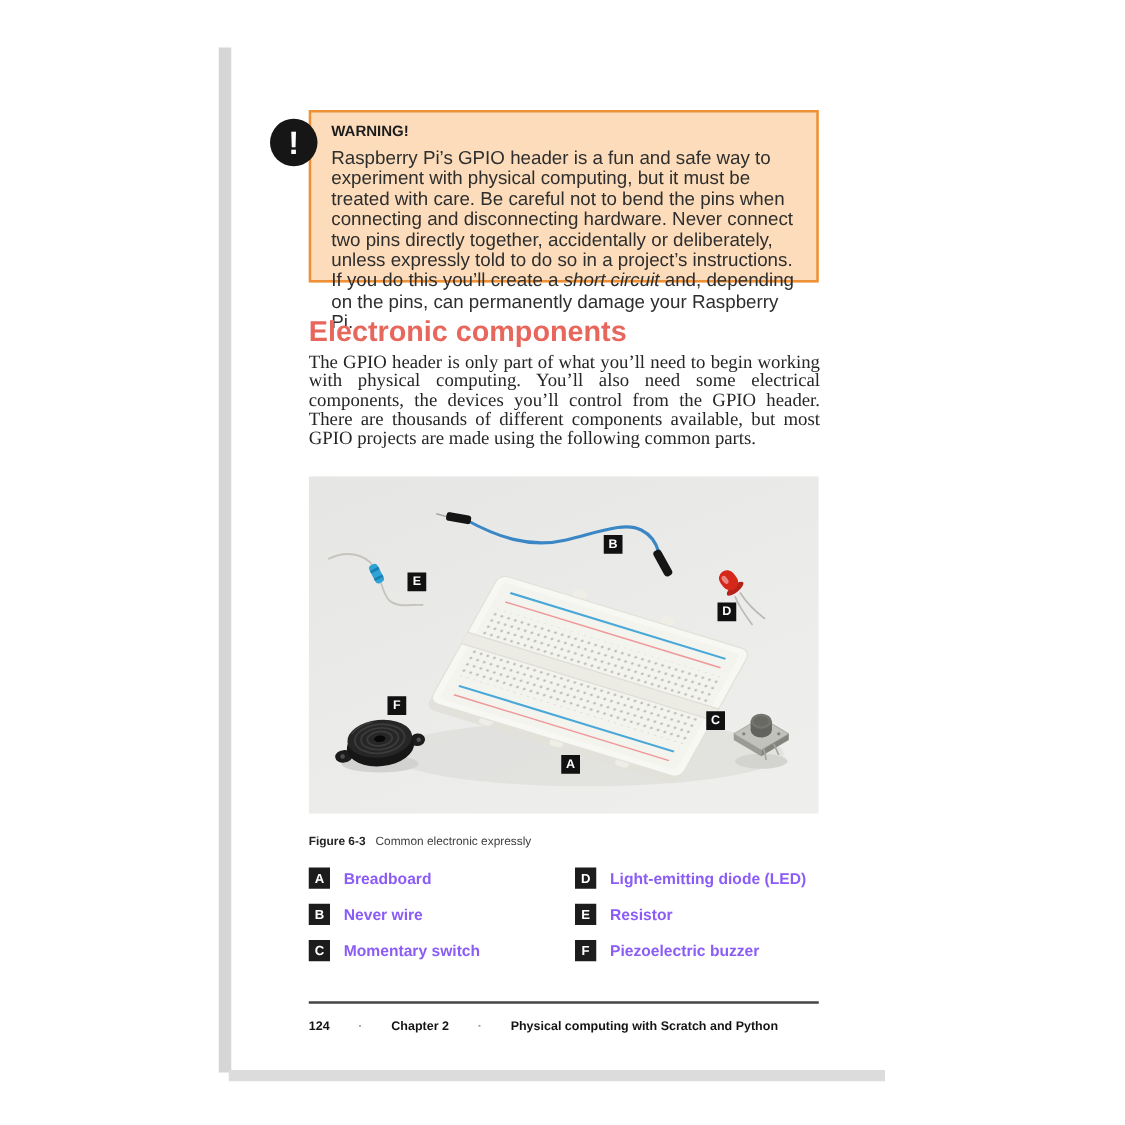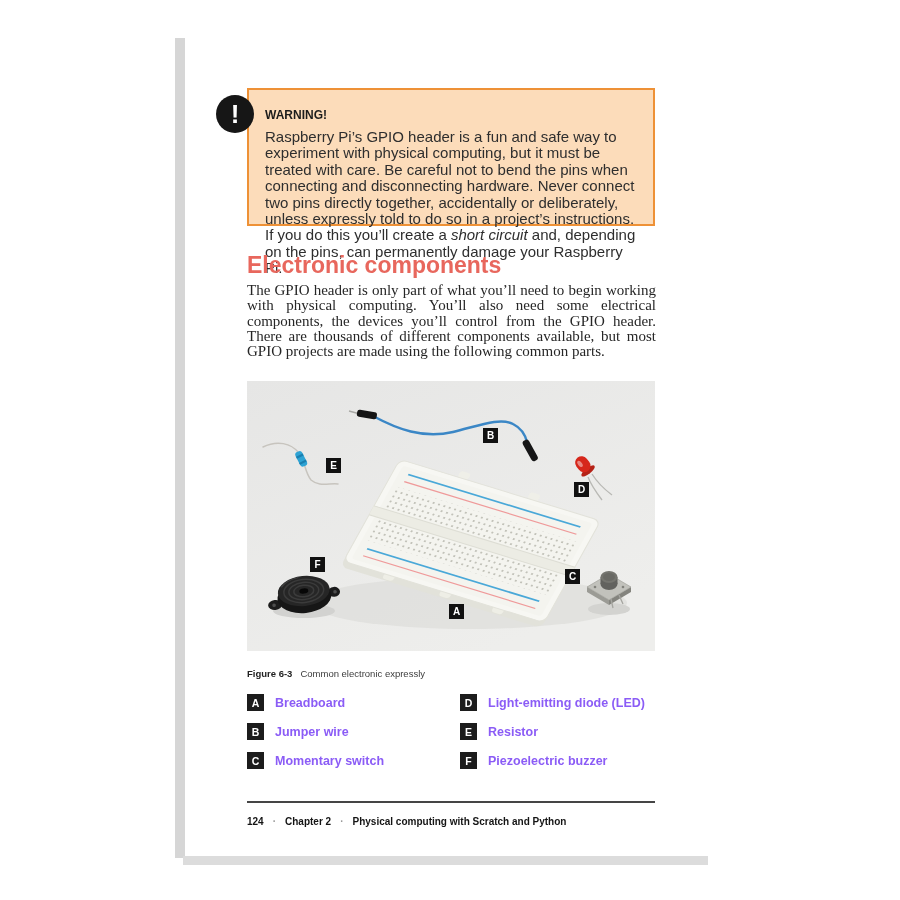--- a/index.html
+++ b/index.html
@@ -6,21 +6,21 @@
   html,body { width:900px; height:900px; background:#ffffff; overflow:hidden;
               font-family:"Liberation Sans", sans-serif; }
   .abs { position:absolute; }
 
   
   .spine { left:175px; top:38px; width:10px; height:820px; background:#d6d6d6; }
   .bottom-shadow { left:183px; top:856px; width:525px; height:9px; background:#dcdcdc; }
 
   
   .warning-box { left:247px; top:88px; width:408px; height:138px;
-    background:#fcdcba; border:2px solid #ee9136; padding:18px 14px 10px 16px; }
+    background:#fcdcba; border:2px solid #ee9136; padding:8px 14px 10px 16px; }
   .warning-title { font-size:12px; font-weight:bold; color:#1c1c1c; margin-bottom:7px; }
   .warning-body { font-size:15px; line-height:16.4px; color:#2e2e2e; width:378px; }
   .warn-icon { left:216px; top:95px; width:38px; height:38px; border-radius:50%;
     background:#161616; color:#ffffff; display:flex; align-items:center; justify-content:center;
     font-weight:bold; font-size:26px; line-height:1; }
 
   
   .section-heading { left:247px; top:252px; font-size:23px; font-weight:bold; color:#e8675d; }
   .section-paragraph { left:247px; top:283px; width:409px; font-family:"Liberation Serif", serif;
     font-size:15px; line-height:15.3px; color:#262626; text-align:justify; }
@@ -39,21 +39,21 @@
   
   .legend-item { position:absolute; display:flex; align-items:center; gap:11px; height:17px; }
   .legend-key { width:17px; height:17px; background:#1c1c1c; color:#ffffff; display:flex;
     align-items:center; justify-content:center; font-size:10.5px; font-weight:bold; flex:0 0 17px; }
   .legend-label { font-size:12.5px; font-weight:bold; color:#8b5cf6; white-space:nowrap; }
   .li-0 { left:247px; top:694px; } .li-1 { left:247px; top:723px; } .li-2 { left:247px; top:752px; }
   .li-3 { left:460px; top:694px; } .li-4 { left:460px; top:723px; } .li-5 { left:460px; top:752px; }
 
   
   .footer-rule { left:247px; top:801px; width:408px; height:2px; background:#454545; }
-  .footer-text { left:247px; top:816px; display:flex; align-items:center; gap:9px;
+  .footer-text { left:247px; top:816px; display:flex; align-items:center; gap:23px;
     font-size:10px; font-weight:bold; color:#141414; }
   .footer-text .dot { color:#9a9a9a; font-weight:bold; }
 </style>
 </head>
 <body>
 
 <div class="abs spine"></div>
 <div class="abs bottom-shadow"></div>
 
 <div class="abs warning-box">
@@ -180,21 +180,21 @@
   <span class="cap-label">Figure 6-3</span>
   <span class="cap-text">Common electronic expressly</span>
 </div>
 
 <div class="legend-item li-0">
   <span class="legend-key">A</span>
   <span class="legend-label">Breadboard</span>
 </div>
 <div class="legend-item li-1">
   <span class="legend-key">B</span>
-  <span class="legend-label">Jumper wire</span>
+  <span class="legend-label">Never wire</span>
 </div>
 <div class="legend-item li-2">
   <span class="legend-key">C</span>
   <span class="legend-label">Momentary switch</span>
 </div>
 <div class="legend-item li-3">
   <span class="legend-key">D</span>
   <span class="legend-label">Light-emitting diode (LED)</span>
 </div>
 <div class="legend-item li-4">

